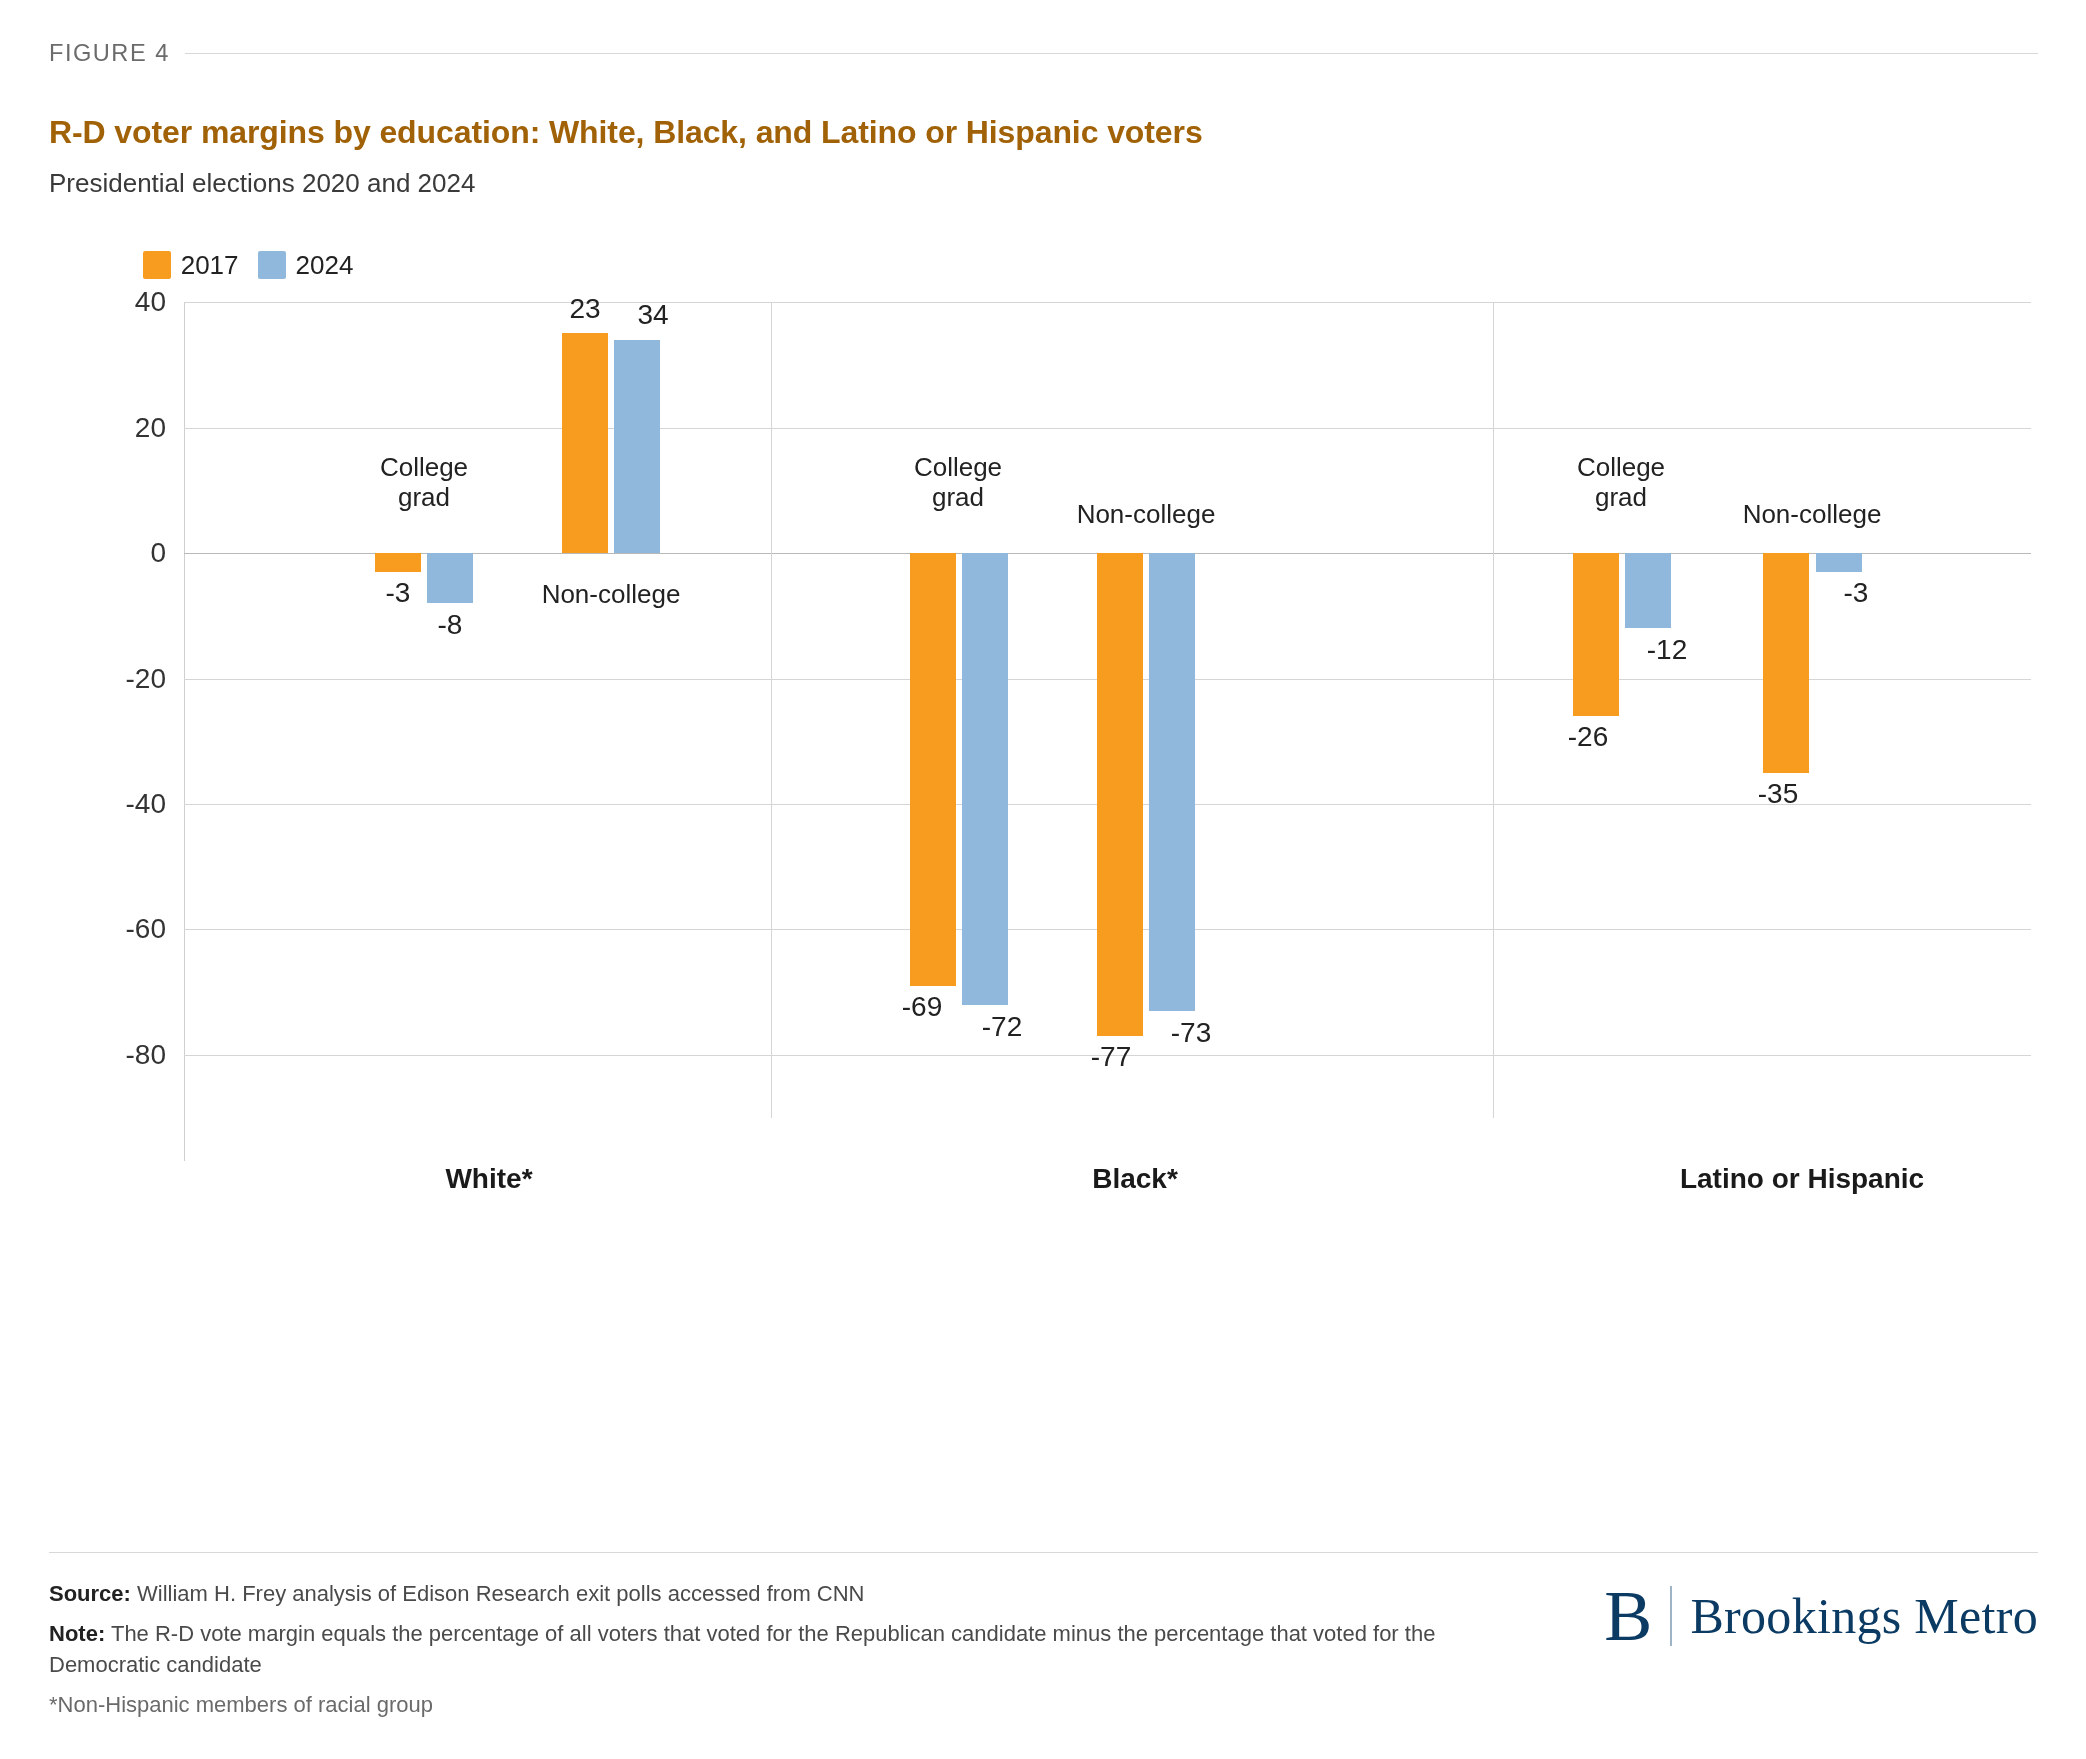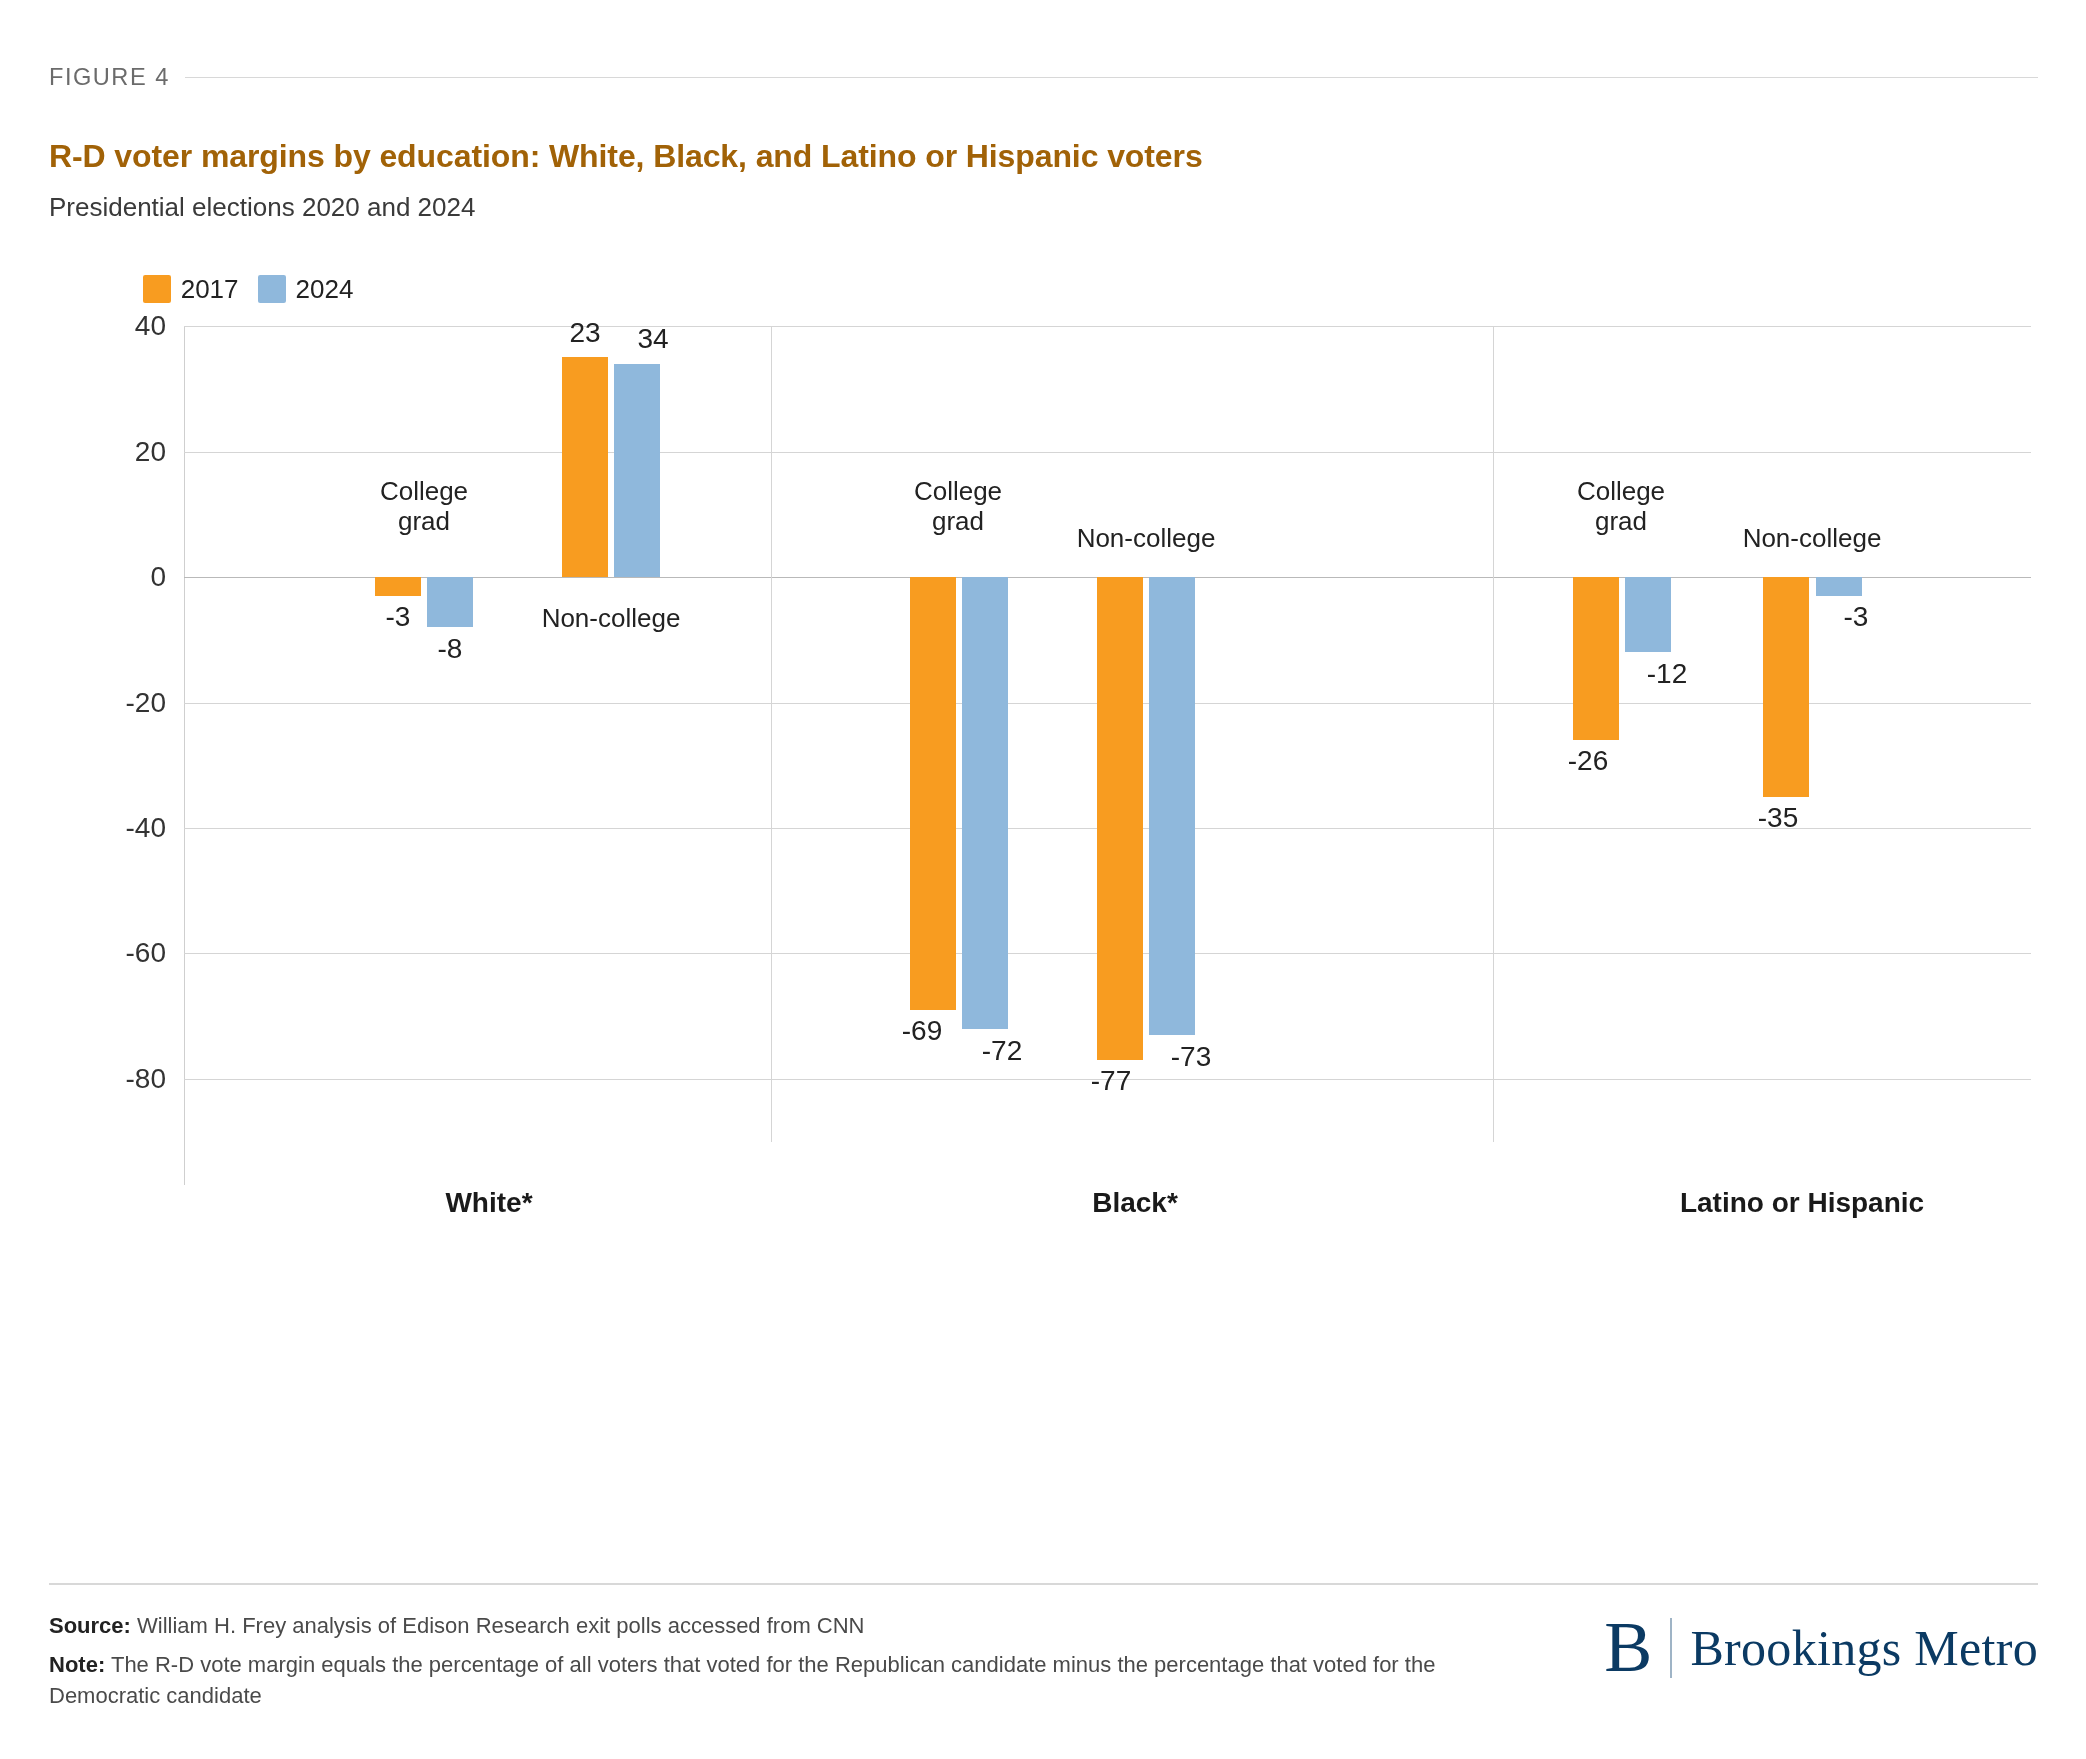--- a/index.html
+++ b/index.html
@@ -20,21 +20,21 @@
     height: 1760px;
     box-sizing: border-box;
     padding: 0 49px;
   }
 
   
   .figure-row {
     display: flex;
     align-items: center;
     gap: 15.3px;
-    padding-top: 64px;
+    padding-top: 40px;
   }
   .figure-label {
     font-size: 23.6px;
     letter-spacing: 1.5px;
     color: #6b6b6b;
     font-weight: 400;
     white-space: nowrap;
   }
   .figure-rule {
     flex: 1;
@@ -320,20 +320,21 @@
     <div class="footer-inner">
       <div class="notes">
         <div class="note-line">
           <b>Source:</b>
           <span>William H. Frey analysis of Edison Research exit polls accessed from CNN</span>
         </div>
         <div class="note-line">
           <b>Note:</b>
           <span>The R-D vote margin equals the percentage of all voters that voted for the Republican candidate minus the percentage that voted for the Democratic candidate</span>
         </div>
+        <div class="note-small">*Non-Hispanic members of racial group</div>
       </div>
       <div class="brand">
         <span class="brand-b">B</span>
         <span class="brand-divider"></span>
         <span class="brand-name">Brookings Metro</span>
       </div>
     </div>
   </div>
 
 </div>

